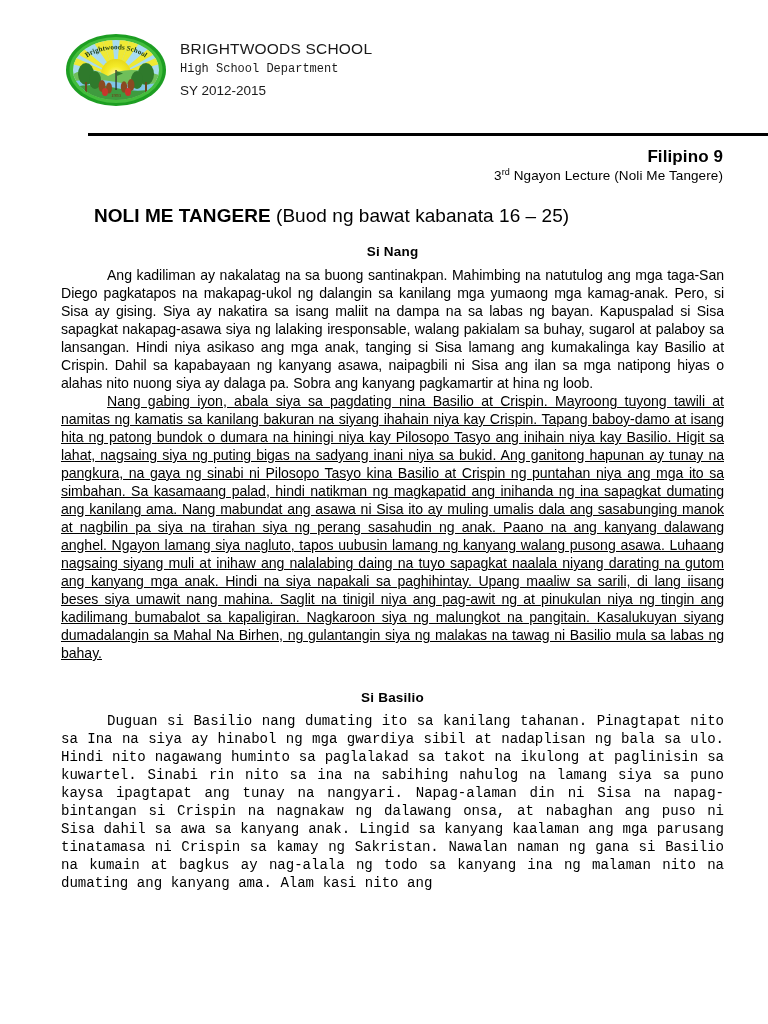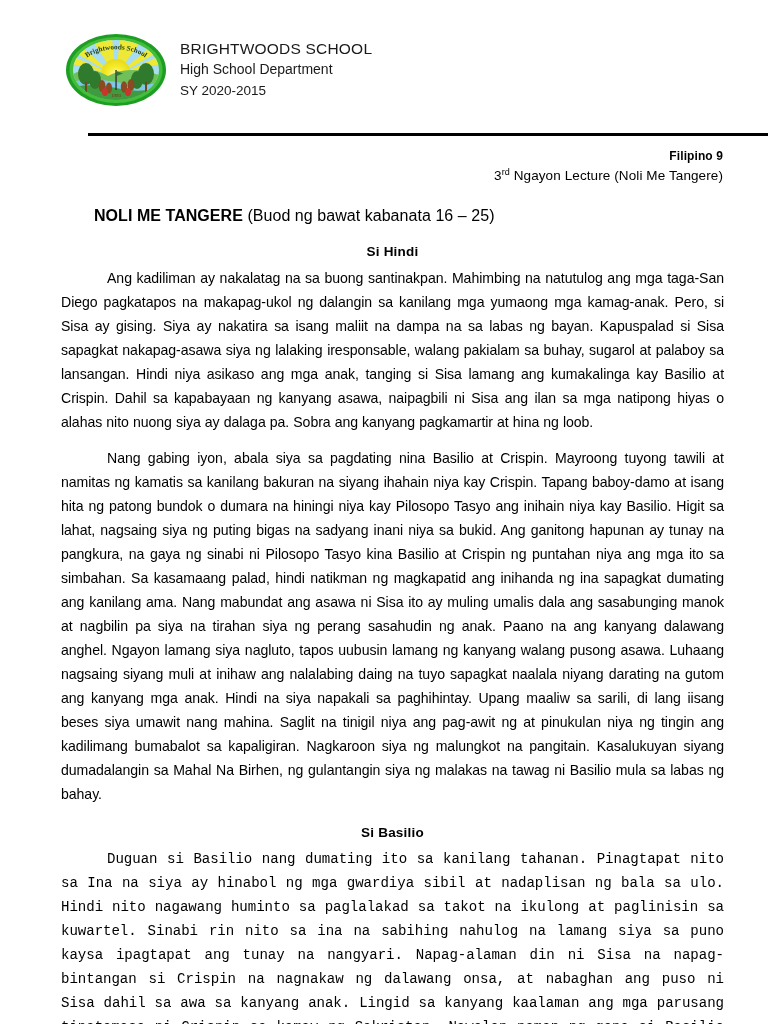--- a/index.html
+++ b/index.html
@@ -47,23 +47,24 @@
     font-family: "Liberation Sans", "DejaVu Sans", sans-serif;
     color: #1a1a1a;
   }
   .school-name {
     font-size: 15.5px;
     line-height: 21px;
     letter-spacing: 0.2px;
     white-space: nowrap;
   }
   .school-dept {
-    font-size: 14px;
+    font-size: 12px;
     line-height: 21px;
     white-space: nowrap;
+    font-family: Liberation Mono, monospace;
   }
   .school-sy {
     font-size: 13.5px;
     line-height: 21px;
     white-space: nowrap;
   }
 
   
   .header-rule {
     position: absolute;
@@ -76,21 +77,21 @@
 
   
   .course-block {
     position: absolute;
     right: 45px;
     top: 147px;
     text-align: right;
     font-family: "Liberation Sans", "DejaVu Sans", sans-serif;
   }
   .course-title {
-    font-size: 12px;
+    font-size: 17px;
     font-weight: bold;
     line-height: 19px;
     letter-spacing: 0.1px;
   }
   .course-sub {
     font-size: 13.5px;
     line-height: 20px;
     letter-spacing: 0.1px;
   }
   .course-sub sup {
@@ -101,57 +102,58 @@
   }
 
   
   .body-area {
     position: absolute;
     left: 61px;
     top: 206px;
     width: 663px;
   }
   .doc-title {
-    font-size: 16px;
+    font-size: 19px;
     line-height: 20px;
     margin-bottom: 16px;
     letter-spacing: 0.05px;
     padding-left: 33px;
   }
   .doc-title .strong {
     font-weight: bold;
   }
 
   .section-heading {
     text-align: center;
     font-weight: bold;
     font-size: 13.5px;
     line-height: 20px;
     margin: 0 0 4px 0;
     font-family: "Liberation Sans Narrow", "Liberation Sans", "DejaVu Sans Condensed", sans-serif;
     letter-spacing: 0.2px;
   }
   .section-heading.spaced-above {
-    margin-top: 17px;
+    margin-top: 26px;
   }
 
   p.para {
     margin: 0;
     text-align: justify;
     text-justify: inter-word;
     text-indent: 46px;
     font-size: 14.1px;
-    line-height: 24px;
+    line-height: 18px;
     font-family: "Liberation Sans Narrow", "Liberation Sans", "DejaVu Sans Condensed", sans-serif;
     letter-spacing: -0.05px;
     word-spacing: 0.2px;
     hyphens: none;
   }
   p.para.tight-follow {
-    margin-top: 12px;
+    margin-top: 0;
+    text-decoration: underline;
   }
   p.para:last-child {
     text-align: justify;
     font-family: Liberation Mono, monospace;
   }
 </style>
 </head>
 <body>
 
 <div class="page">
@@ -229,36 +231,36 @@
         <text font-size="7.2" font-weight="bold" fill="#1a3b14" font-family="Liberation Serif, DejaVu Serif, serif">
           <textPath href="#arcPath" startOffset="50%" text-anchor="middle">Brightwoods School</textPath>
         </text>
         <text x="54" y="67" font-size="5" fill="#7a2b12" text-anchor="middle" font-family="Liberation Serif, DejaVu Serif, serif">1993</text>
       </svg>
     </div>
 
     <div class="school-lines">
       <div class="school-name">BRIGHTWOODS SCHOOL</div>
       <div class="school-dept">High School Department</div>
-      <div class="school-sy">SY 2020-2015</div>
+      <div class="school-sy">SY 2012-2015</div>
     </div>
   </div>
 
   <div class="header-rule"></div>
 
   <div class="course-block">
     <div class="course-title">Filipino 9</div>
     <div class="course-sub"><span>3</span><sup>rd</sup><span> Ngayon Lecture (Noli Me Tangere)</span></div>
   </div>
 
   <div class="body-area">
 
     <div class="doc-title"><span class="strong">NOLI ME TANGERE</span><span> (Buod ng bawat kabanata 16 – 25)</span></div>
 
-    <h2 class="section-heading">Si Hindi</h2>
+    <h2 class="section-heading">Si Nang</h2>
     <p class="para">Ang kadiliman ay nakalatag na sa buong santinakpan. Mahimbing na natutulog ang mga taga-San Diego pagkatapos na makapag-ukol ng dalangin sa kanilang mga yumaong mga kamag-anak. Pero, si Sisa ay gising. Siya ay nakatira sa isang maliit na dampa na sa labas ng bayan. Kapuspalad si Sisa sapagkat nakapag-asawa siya ng lalaking iresponsable, walang pakialam sa buhay, sugarol at palaboy sa lansangan. Hindi niya asikaso ang mga anak, tanging si Sisa lamang ang kumakalinga kay Basilio at Crispin. Dahil sa kapabayaan ng kanyang asawa, naipagbili ni Sisa ang ilan sa mga natipong hiyas o alahas nito nuong siya ay dalaga pa. Sobra ang kanyang pagkamartir at hina ng loob.</p>
     <p class="para tight-follow">Nang gabing iyon, abala siya sa pagdating nina Basilio at Crispin. Mayroong tuyong tawili at namitas ng kamatis sa kanilang bakuran na siyang ihahain niya kay Crispin. Tapang baboy-damo at isang hita ng patong bundok o dumara na hiningi niya kay Pilosopo Tasyo ang inihain niya kay Basilio. Higit sa lahat, nagsaing siya ng puting bigas na sadyang inani niya sa bukid. Ang ganitong hapunan ay tunay na pangkura, na gaya ng sinabi ni Pilosopo Tasyo kina Basilio at Crispin ng puntahan niya ang mga ito sa simbahan. Sa kasamaang palad, hindi natikman ng magkapatid ang inihanda ng ina sapagkat dumating ang kanilang ama. Nang mabundat ang asawa ni Sisa ito ay muling umalis dala ang sasabunging manok at nagbilin pa siya na tirahan siya ng perang sasahudin ng anak. Paano na ang kanyang dalawang anghel. Ngayon lamang siya nagluto, tapos uubusin lamang ng kanyang walang pusong asawa. Luhaang nagsaing siyang muli at inihaw ang nalalabing daing na tuyo sapagkat naalala niyang darating na gutom ang kanyang mga anak. Hindi na siya napakali sa paghihintay. Upang maaliw sa sarili, di lang iisang beses siya umawit nang mahina. Saglit na tinigil niya ang pag-awit ng  at pinukulan niya ng tingin ang kadilimang bumabalot sa kapaligiran. Nagkaroon siya ng malungkot na pangitain. Kasalukuyan siyang dumadalangin sa Mahal Na Birhen, ng gulantangin siya ng malakas na tawag ni Basilio mula sa labas ng bahay.</p>
 
     <h2 class="section-heading spaced-above">Si Basilio</h2>
     <p class="para">Duguan si Basilio nang dumating ito sa kanilang tahanan. Pinagtapat nito sa Ina na siya ay hinabol ng mga gwardiya sibil at nadaplisan ng bala sa ulo. Hindi nito nagawang huminto sa paglalakad sa takot na ikulong at paglinisin sa kuwartel. Sinabi rin nito sa ina na sabihing nahulog na lamang siya sa puno kaysa ipagtapat ang tunay na nangyari. Napag-alaman din ni Sisa na napag-bintangan si Crispin na nagnakaw ng dalawang onsa, at nabaghan ang puso ni Sisa dahil sa awa sa kanyang anak. Lingid sa kanyang kaalaman ang mga parusang tinatamasa ni Crispin sa kamay ng Sakristan. Nawalan naman ng gana si Basilio na kumain at bagkus ay nag-alala ng todo sa kanyang ina ng malaman nito na dumating ang kanyang ama. Alam kasi nito ang</p>
   </div>
 
 </div>
 
 </body></html>

